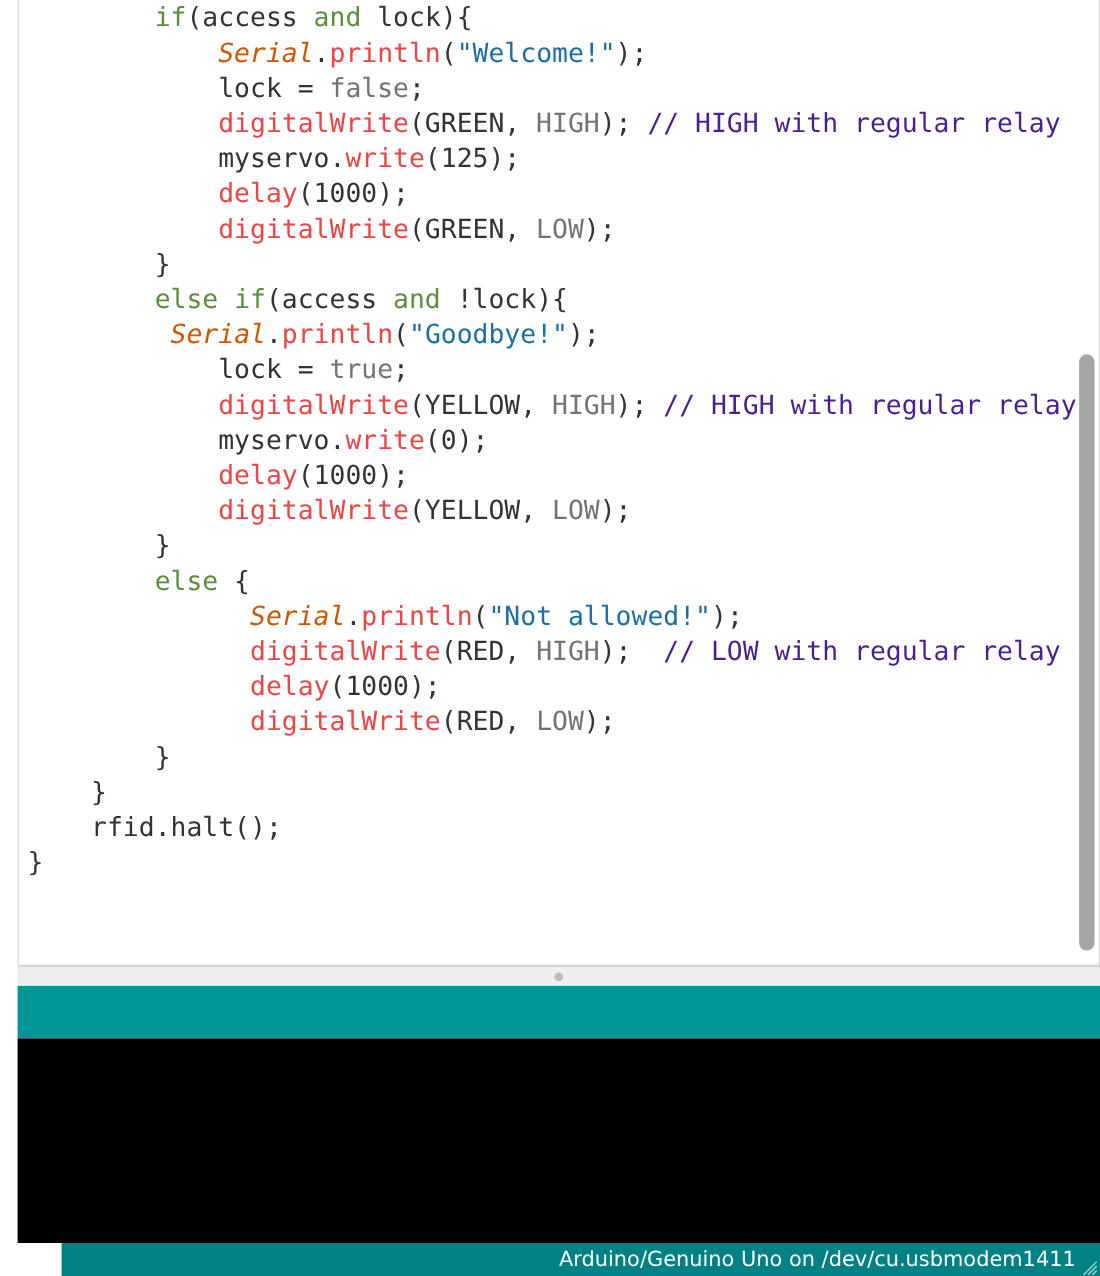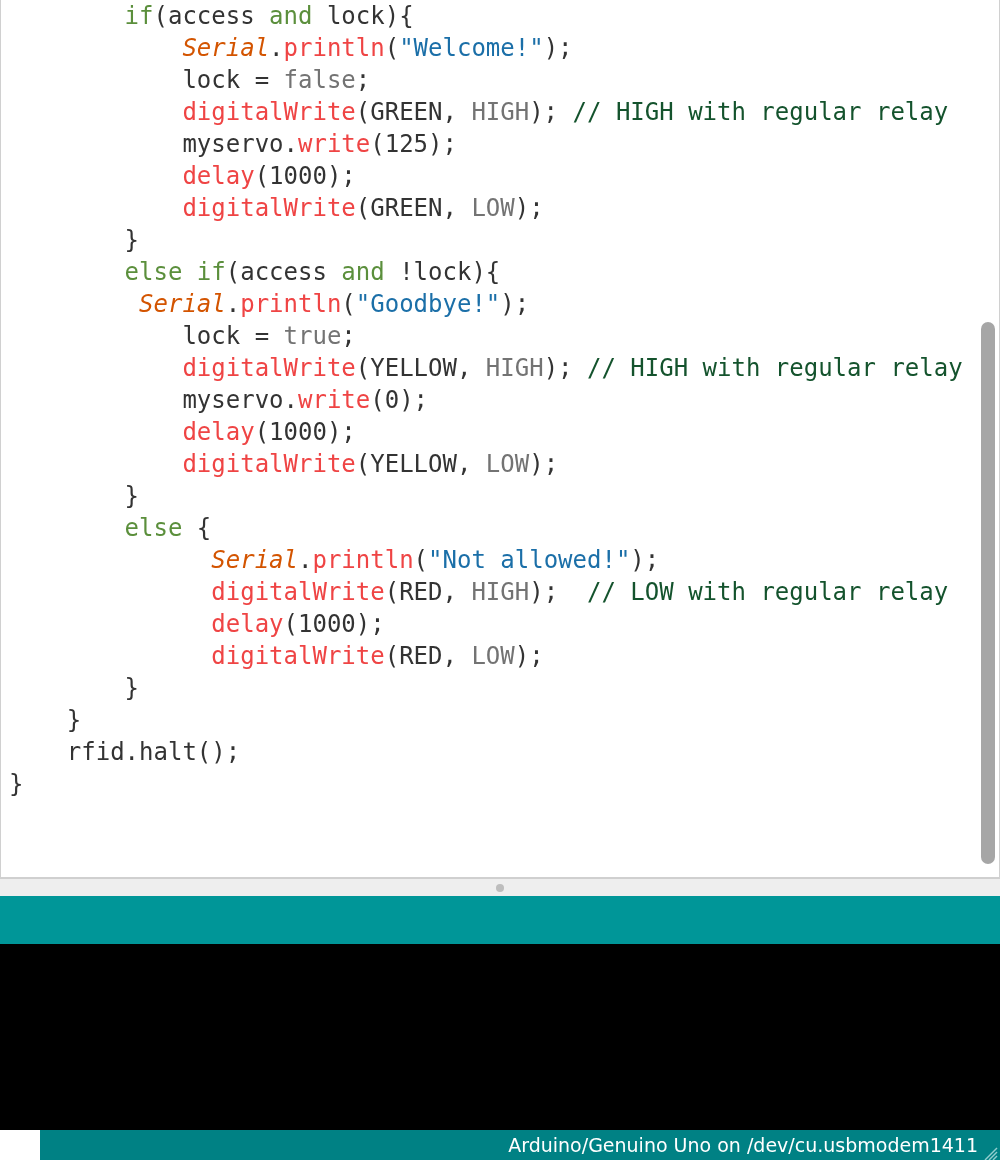--- a/index.html
+++ b/index.html
@@ -1,35 +1,35 @@
 <!DOCTYPE html>
 <html><head>
 <meta charset="utf-8">
 <style>
   * { margin: 0; padding: 0; box-sizing: border-box; }
   html, body { width: 1000px; height: 1160px; overflow: hidden; font-family: "DejaVu Sans Mono","Menlo","Consolas",monospace; }
-  .app { display: flex; flex-direction: column; width: 1000px; height: 1160px; background:#fff; }
+  .app { display: flex; flex-direction: column; width: 1000px; height: 1160px; background:#fff;padding-left:16px; }
   .editor-wrap { position: relative; flex: 0 0 878px; background:#ffffff; border:1px solid #d0d0d0; border-top:none; }
   .editor { position:absolute; inset:0; padding: 0 0 0 8px; font-size: 24px; line-height: 32px; color:#333; white-space: pre; overflow:hidden; }
   .scrollbar { position:absolute; right:2px; top:0; bottom:0; width:18px; }
   .scroll-thumb { position:absolute; right:2px; width:14px; top:322px; height:542px; background:rgba(0,0,0,0.35); border-radius:7px; }
   .splitter { position:relative; flex:0 0 18px; background:#eeeeee; border-top:1px solid #cfcfcf; }
   .splitter .dot { position:absolute; left:50%; top:50%; width:8px; height:8px; margin:-4px 0 0 -4px; border-radius:50%; background:#bdbdbd; }
   .teal-bar { flex:0 0 48px; background:#009698; }
   .console { flex:1 1 auto; background:#000000; }
   .status { flex:0 0 30px; background:#008184; color:#ffffff; display:flex; align-items:center; justify-content:flex-end; padding:0 22px 0 10px; font-family:"DejaVu Sans","Helvetica Neue",Arial,sans-serif; font-size:19px; position:relative;margin-left:40px; }
   .status .grip { position:absolute; right:2px; bottom:1px; width:16px; height:16px; opacity:.7; }
   .status .grip svg line { stroke:#cfeeee; stroke-width:1.4; }
   
   .c-kw   { color:#5b8f3c; }   
   .c-ser  { color:#d35400;font-style:italic; }   
   .c-mem  { color:#ef4444; }   
   .c-str  { color:#1b6fa8; }   
   .c-con  { color:#737373; }   
-  .c-cmt  { color:#14532d; }   
+  .c-cmt  { color:#4c1d95; }   
   .c-def  { color:#333333; }
 </style>
 </head>
 <body>
 
 <div class="app">
 
   <div class="editor-wrap">
     <pre class="editor" id="editor"><div><span class="c-def">        </span><span class="c-kw">if</span><span class="c-def">(access </span><span class="c-kw">and</span><span class="c-def"> lock){</span></div><div><span class="c-def">            </span><span class="c-ser">Serial</span><span class="c-def">.</span><span class="c-mem">println</span><span class="c-def">(</span><span class="c-str">"Welcome!"</span><span class="c-def">);</span></div><div><span class="c-def">            </span><span class="c-def">lock = </span><span class="c-con">false</span><span class="c-def">;</span></div><div><span class="c-def">            </span><span class="c-mem">digitalWrite</span><span class="c-def">(GREEN, </span><span class="c-con">HIGH</span><span class="c-def">); </span><span class="c-cmt">// HIGH with regular relay</span></div><div><span class="c-def">            </span><span class="c-def">myservo.</span><span class="c-mem">write</span><span class="c-def">(125);</span></div><div><span class="c-def">            </span><span class="c-mem">delay</span><span class="c-def">(1000);</span></div><div><span class="c-def">            </span><span class="c-mem">digitalWrite</span><span class="c-def">(GREEN, </span><span class="c-con">LOW</span><span class="c-def">);</span></div><div><span class="c-def">        </span><span class="c-def">}</span></div><div><span class="c-def">        </span><span class="c-kw">else</span><span class="c-def"> </span><span class="c-kw">if</span><span class="c-def">(access </span><span class="c-kw">and</span><span class="c-def"> !lock){</span></div><div><span class="c-def">         </span><span class="c-ser">Serial</span><span class="c-def">.</span><span class="c-mem">println</span><span class="c-def">(</span><span class="c-str">"Goodbye!"</span><span class="c-def">);</span></div><div><span class="c-def">            </span><span class="c-def">lock = </span><span class="c-con">true</span><span class="c-def">;</span></div><div><span class="c-def">            </span><span class="c-mem">digitalWrite</span><span class="c-def">(YELLOW, </span><span class="c-con">HIGH</span><span class="c-def">); </span><span class="c-cmt">// HIGH with regular relay</span></div><div><span class="c-def">            </span><span class="c-def">myservo.</span><span class="c-mem">write</span><span class="c-def">(0);</span></div><div><span class="c-def">            </span><span class="c-mem">delay</span><span class="c-def">(1000);</span></div><div><span class="c-def">            </span><span class="c-mem">digitalWrite</span><span class="c-def">(YELLOW, </span><span class="c-con">LOW</span><span class="c-def">);</span></div><div><span class="c-def">        </span><span class="c-def">}</span></div><div><span class="c-def">        </span><span class="c-kw">else</span><span class="c-def"> {</span></div><div><span class="c-def">              </span><span class="c-ser">Serial</span><span class="c-def">.</span><span class="c-mem">println</span><span class="c-def">(</span><span class="c-str">"Not allowed!"</span><span class="c-def">);</span></div><div><span class="c-def">              </span><span class="c-mem">digitalWrite</span><span class="c-def">(RED, </span><span class="c-con">HIGH</span><span class="c-def">);  </span><span class="c-cmt">// LOW with regular relay</span></div><div><span class="c-def">              </span><span class="c-mem">delay</span><span class="c-def">(1000);</span></div><div><span class="c-def">              </span><span class="c-mem">digitalWrite</span><span class="c-def">(RED, </span><span class="c-con">LOW</span><span class="c-def">);</span></div><div><span class="c-def">        </span><span class="c-def">}</span></div><div><span class="c-def">    </span><span class="c-def">}</span></div><div><span class="c-def"></span><span class="c-def"></span></div><div><span class="c-def">    </span><span class="c-def">rfid.halt();</span></div><div><span class="c-def"></span><span class="c-def"></span></div><div><span class="c-def"></span><span class="c-def">}</span></div></pre>
     <div class="scrollbar">

